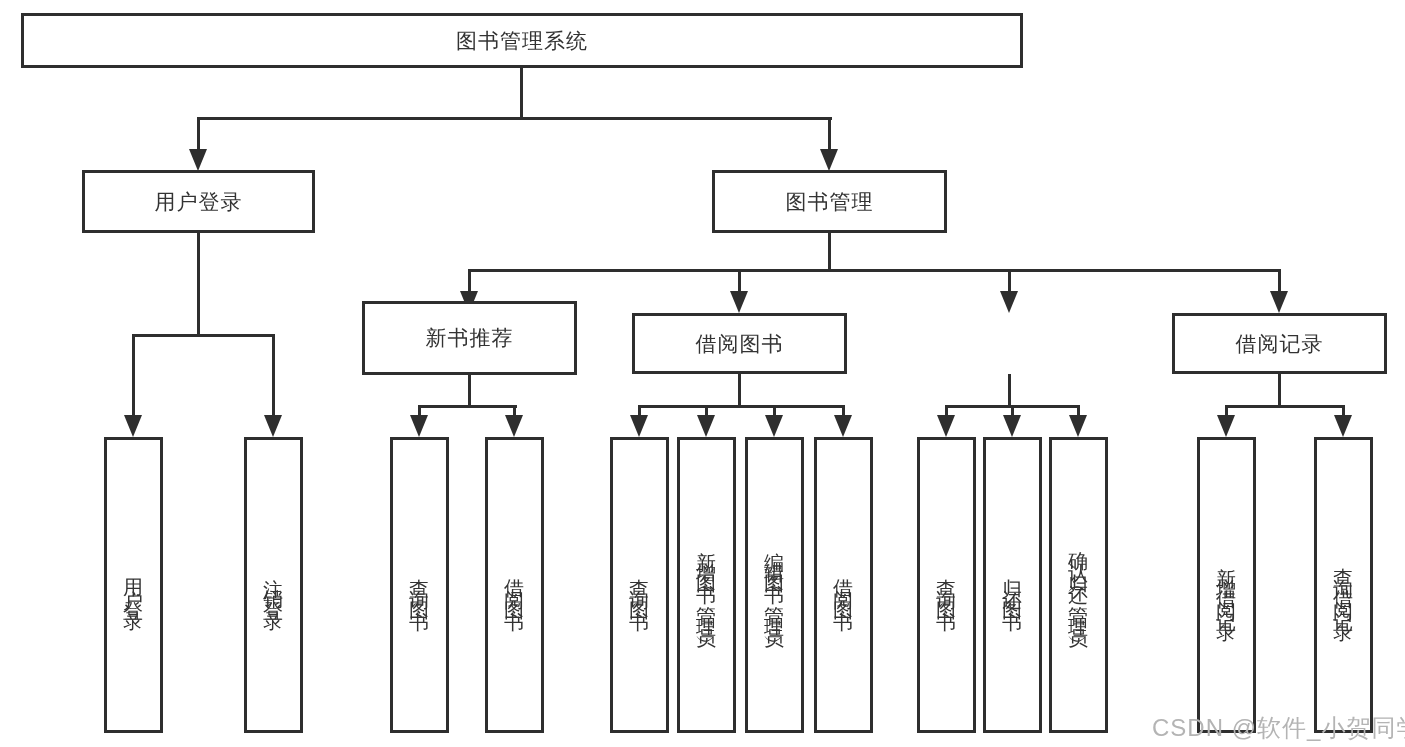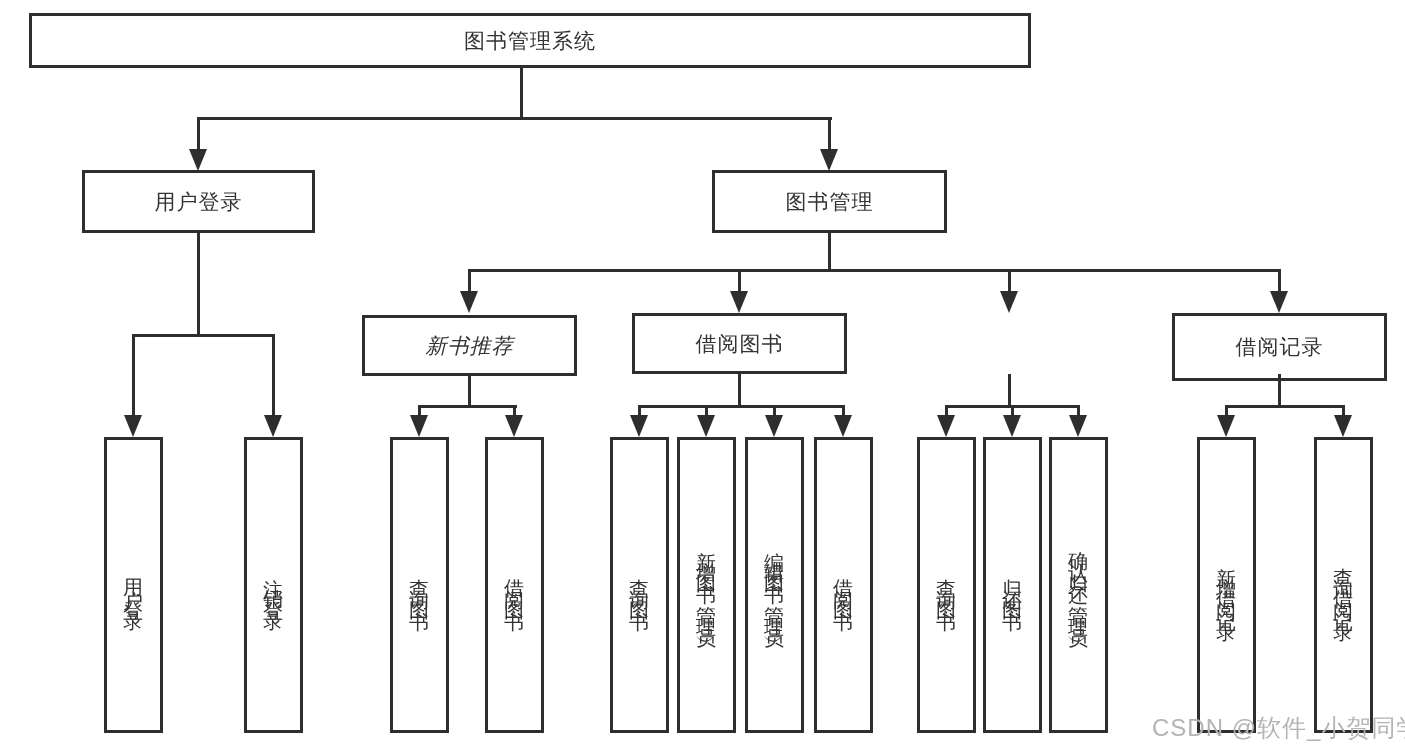--- a/index.html
+++ b/index.html
@@ -30,21 +30,21 @@
   .watermark{
     position:absolute;left:1152px;top:712px;
     font-size:24px;color:#b4b4b4;letter-spacing:1px;white-space:nowrap;
   }
 </style>
 </head>
 <body>
 
 <div class="stage" style="--line: #2e2e2e; --text: #333333; background: rgb(255, 255, 255);">
 
-  <div class="box h" style="left:21px;top:13px;width:1002px;height:55px;margin-left:8px;">
+  <div class="box h" style="left:21px;top:13px;width:1002px;height:55px;">
     <span>图书管理系统</span>
   </div>
 
   <div class="vl" style="left:520px;top:68px;height:50px;"></div>
   <div class="hl" style="left:197px;top:117px;width:635px;"></div>
   <div class="vl" style="left:197px;top:117px;height:34px;"></div>
   <div class="ar" style="left:189px;top:149px;"></div>
   <div class="vl" style="left:828px;top:117px;height:34px;"></div>
   <div class="ar" style="left:820px;top:149px;"></div>
 
@@ -66,27 +66,27 @@
   <div class="hl" style="left:468px;top:269px;width:813px;"></div>
   <div class="vl" style="left:468px;top:269px;height:24px;"></div>
   <div class="ar" style="left:460px;top:291px;"></div>
   <div class="vl" style="left:738px;top:269px;height:24px;"></div>
   <div class="ar" style="left:730px;top:291px;"></div>
   <div class="vl" style="left:1008px;top:269px;height:24px;"></div>
   <div class="ar" style="left:1000px;top:291px;"></div>
   <div class="vl" style="left:1278px;top:269px;height:24px;"></div>
   <div class="ar" style="left:1270px;top:291px;"></div>
 
-  <div class="box h" style="left:362px;top:315px;width:215px;height:61px;font-style:italic;">
+  <div class="box h" style="left:362px;top:301px;width:215px;height:74px;">
     <span>新书推荐</span>
   </div>
   <div class="box h" style="left:632px;top:313px;width:215px;height:61px;">
     <span>借阅图书</span>
   </div>
-  <div class="box h" style="left:1172px;top:313px;width:215px;height:68px;">
+  <div class="box h" style="left:1172px;top:313px;width:215px;height:61px;">
     <span>借阅记录</span>
   </div>
 
   <div class="vl" style="left:468px;top:374px;height:33px;"></div>
   <div class="hl" style="left:418px;top:405px;width:99px;"></div>
   <div class="vl" style="left:418px;top:405px;height:12px;"></div>
   <div class="ar" style="left:410px;top:415px;"></div>
   <div class="vl" style="left:513px;top:405px;height:12px;"></div>
   <div class="ar" style="left:505px;top:415px;"></div>
 

